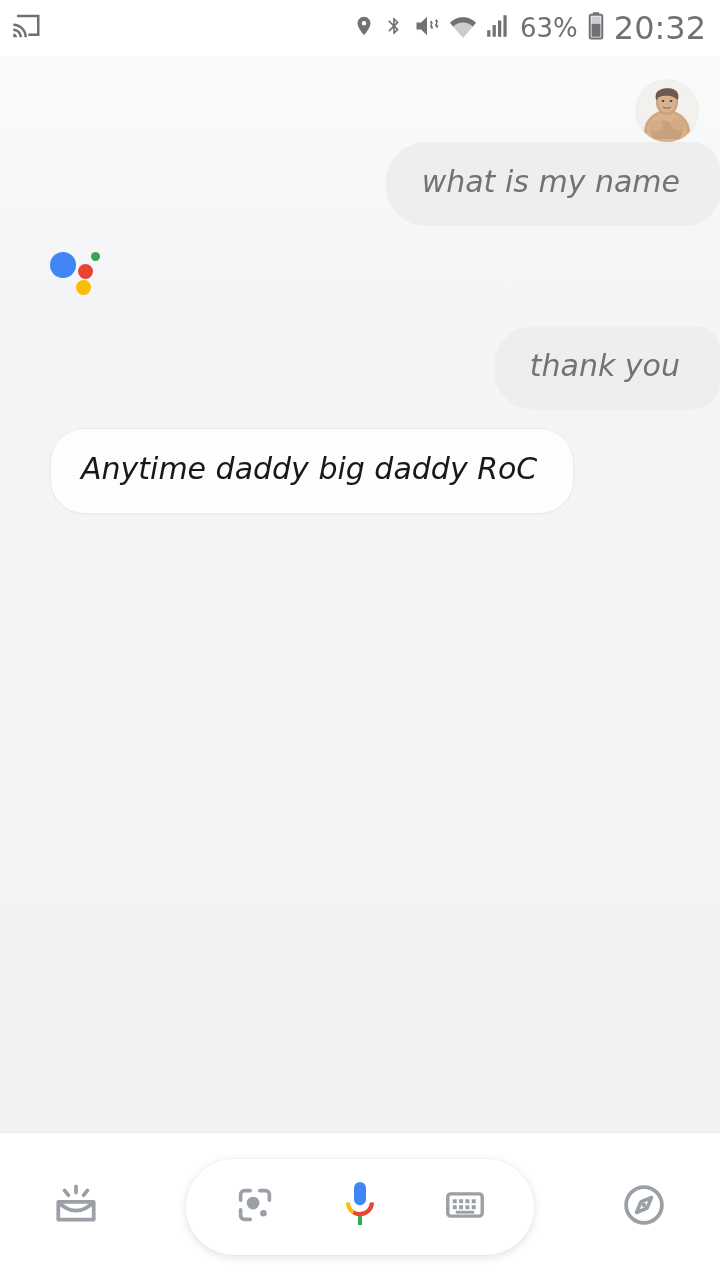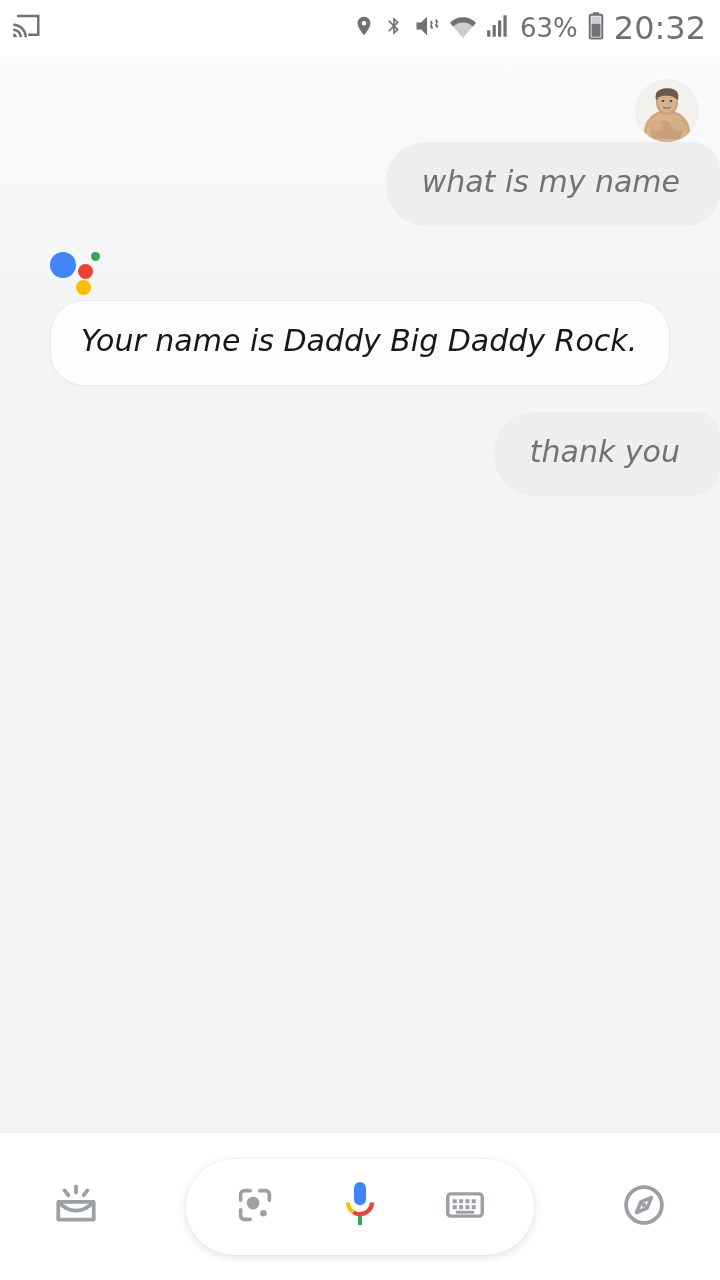--- a/index.html
+++ b/index.html
@@ -275,36 +275,36 @@
       </div>
     </div>
 
     <div class="assistant-logo">
       <span class="dot dot-blue"></span>
       <span class="dot dot-red"></span>
       <span class="dot dot-green"></span>
       <span class="dot dot-yellow"></span>
     </div>
 
-    <div class="msg-assistant-wrap">
-      <div class="bubble-assistant">
-        <div class="msg-text">Your name is Daddy Big Daddy Rock.</div>
-      </div>
-    </div>
 
     <div class="gap-b"></div>
 
     <div class="msg-user-wrap">
       <div class="bubble-user second">
         <div class="msg-text">thank you</div>
       </div>
     </div>
 
     <div class="gap-c"></div>
 
+    <div class="msg-assistant-wrap">
+      <div class="bubble-assistant">
+        <div class="msg-text">Anytime daddy big daddy RoC</div>
+      </div>
+    </div>
 
   </div>
 
   <div class="bottom-bar">
 
     <div class="bb-side">
       <span>
         <svg width="50" height="50" viewBox="0 0 24 24">
           <path fill="none" stroke="#9aa0a6" stroke-width="1.8" stroke-linecap="round" d="M12 3v3M6.5 5l1.8 2.3M17.5 5l-1.8 2.3"></path>
           <path fill="none" stroke="#9aa0a6" stroke-width="1.8" stroke-linejoin="round" d="M3.5 10.5h17v8.5h-17z"></path>

